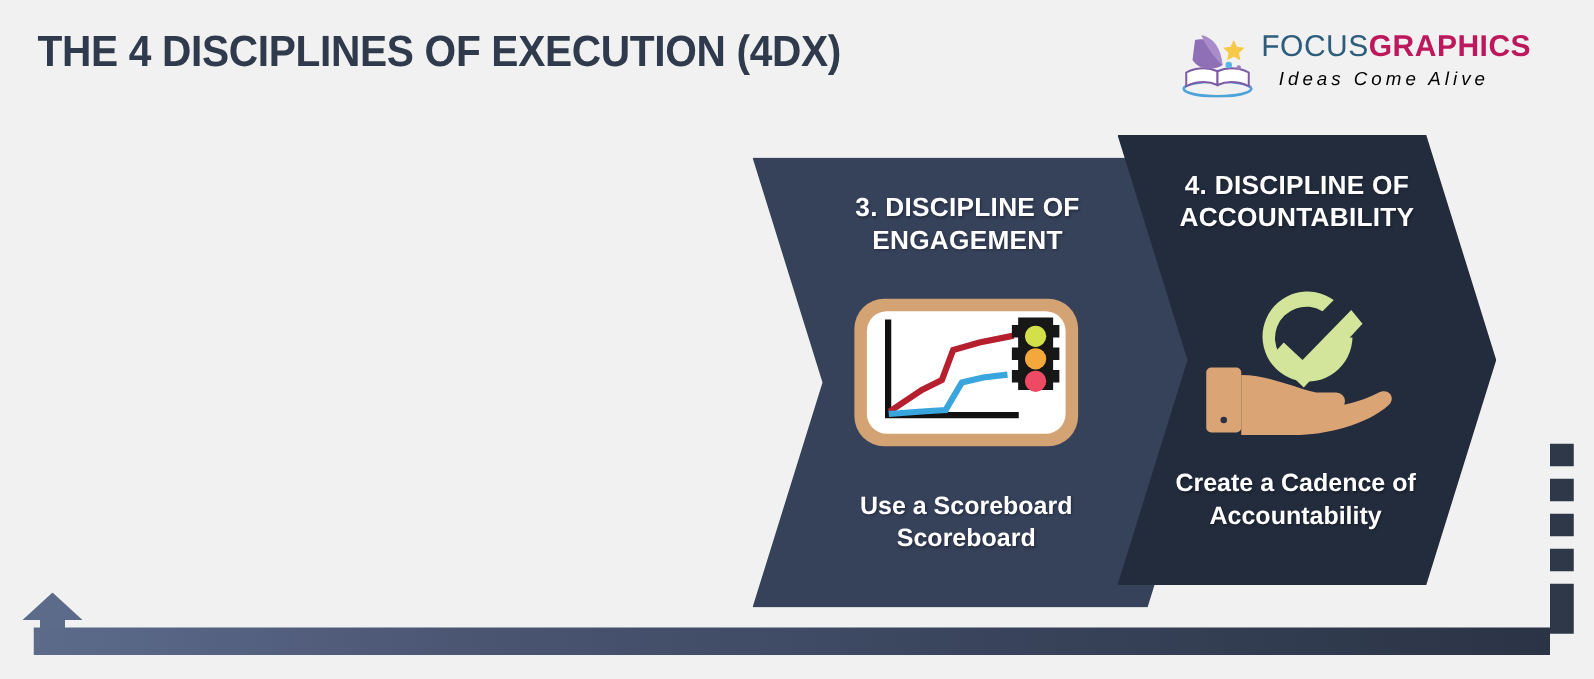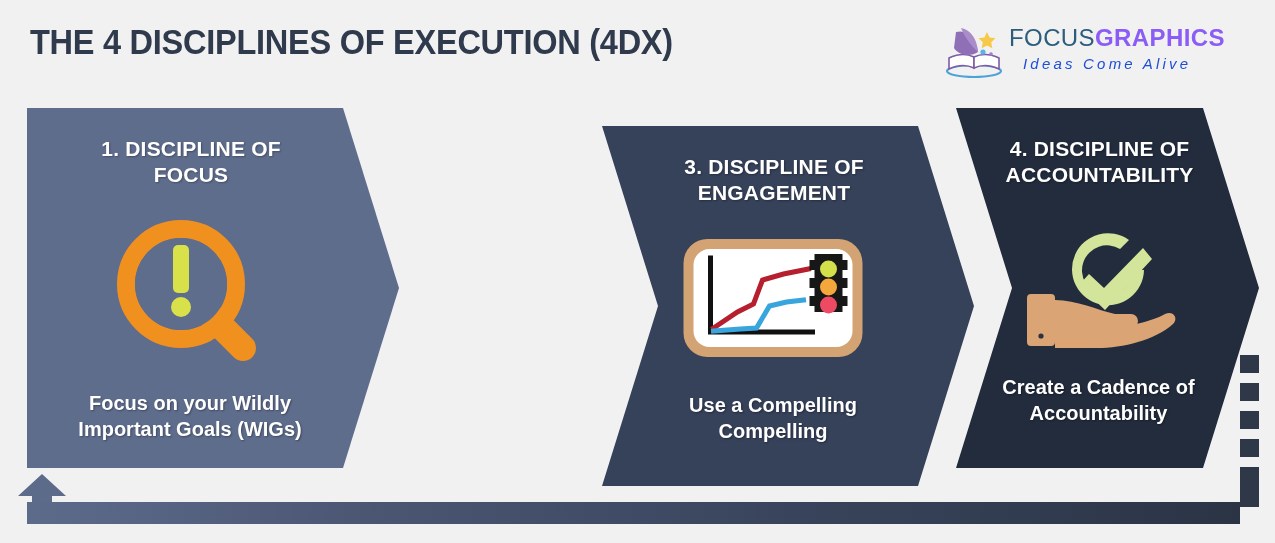--- a/index.html
+++ b/index.html
@@ -18,41 +18,41 @@
     color:#2f3a4c; white-space:nowrap;
     font-stretch:condensed;
     transform:scaleX(0.93); transform-origin:left center;
   }
   #logo { position:absolute; right:62px; top:24px; width:270px; height:56px; }
   #logo-mark { position:absolute; left:0; top:2px; width:62px; height:52px; }
   #logo-text {
     position:absolute; left:66px; top:0px;
     font-size:24px; letter-spacing:0.4px; color:#2c5d7c; white-space:nowrap;
   }
-  #logo-text .bold { font-weight:bold; color:#8b5cf6; }
+  #logo-text .bold { font-weight:bold; color:#be185d; }
   #logo-tag {
     position:absolute; left:80px; top:31px;
     font-size:15px; font-style:italic; letter-spacing:3.2px;
-    color:#1d4ed8; white-space:nowrap;
+    color:#000000; white-space:nowrap;
   }
 
   
   #band { position:absolute; left:27px; top:108px; width:1188px; height:360px; }
 
   .panel {
     position:absolute; top:0; height:360px;
     display:flex; flex-direction:column; align-items:center;
   }
   .p1 { left:0;    width:372px; background:#5f6d8d;
         clip-path: polygon(0 0, 316px 0, 372px 180px, 316px 360px, 0 360px); }
   .p2 { left:265px; width:372px; background:#4e5a79;
         clip-path: polygon(0 0, 316px 0, 372px 180px, 316px 360px, 0 360px, 56px 180px); }
   .p3 { left:575px; width:372px; background:#36415a;
         clip-path: polygon(0 0, 316px 0, 372px 180px, 316px 360px, 0 360px, 56px 180px); margin-top: 18px; }
-  .p4 { left:929px; width:303px; background:#232c3d;
+  .p4 { left:867px; width:303px; background:#232c3d;
         clip-path: polygon(0 0, 247px 0, 303px 180px, 247px 360px, 0 360px, 56px 180px); }
 
   .ptitle {
     position:absolute; top:28px; width:240px; left:50%;
     transform:translateX(-50%);
     text-align:center; color:#ffffff;
     font-size:21px; font-weight:bold; line-height:1.24;
     letter-spacing:0.2px;
     text-shadow:1px 1px 2px rgba(0,0,0,0.30);
   }
@@ -105,51 +105,40 @@
       <path d="M44 6 l2.6 5.4 5.9 .8 -4.3 4.1 1.1 5.9 -5.3-2.8 -5.3 2.8 1.1-5.9 -4.3-4.1 5.9-.8 Z" fill="#f7c948"></path>
       <circle cx="40" cy="26" r="2.6" fill="#5ab4e5"></circle>
       <circle cx="48" cy="28" r="1.8" fill="#9a7fc4"></circle>
     </svg>
     <div id="logo-text"><span>FOCUS</span><span class="bold">GRAPHICS</span></div>
     <div id="logo-tag">Ideas Come Alive</div>
   </div>
 
   <div id="band">
 
-    <div class="panel p1">
-      <div class="ptitle">1. DISCIPLINE OF FOCUS</div>
-      <svg class="picon" width="160" height="150" viewBox="0 0 160 150">
-        <line x1="103" y1="100" x2="133" y2="130" stroke="#f0901e" stroke-width="26" stroke-linecap="round"></line>
-        <circle cx="71" cy="66" r="55" fill="none" stroke="#f0901e" stroke-width="18"></circle>
-        <circle cx="71" cy="66" r="46" fill="#5f6d8d"></circle>
-        <rect x="63" y="27" width="16" height="48" rx="5" fill="#d8e04a"></rect>
-        <circle cx="71" cy="89" r="10" fill="#d8e04a"></circle>
-      </svg>
-      <div class="pcaption">Focus on your Wildly Important Goals (WIGs)</div>
-    </div>
 
 
     <div class="panel p3">
       <div class="ptitle">3. DISCIPLINE OF ENGAGEMENT</div>
       <svg class="picon" width="185" height="124" viewBox="0 0 185 124">
         <rect x="3" y="3" width="179" height="118" rx="24" fill="#d3a373"></rect>
         <rect x="13" y="13" width="159" height="98" rx="16" fill="#ffffff"></rect>
         <g stroke-linecap="square">
           <path d="M30 22 L30 96 L132 96" fill="none" stroke="#111111" stroke-width="5"></path>
           <path d="M33 92 L57 76 L73 68 L82 44 L103 38 L128 33" fill="none" stroke="#b51f2e" stroke-width="5"></path>
           <path d="M33 95 L60 93 L76 92 L89 70 L106 66 L123 64" fill="none" stroke="#38a5dd" stroke-width="5"></path>
         </g>
         <g>
           <path d="M129 24 h5 v-6 h28 v6 h5 v10 h-5 v8 h5 v10 h-5 v8 h5 v10 h-5 v6 h-28 v-6 h-5 v-10 h5 v-8 h-5 v-10 h5 v-8 h-5 Z" fill="#171717"></path>
           <circle cx="148" cy="33" r="8.5" fill="#d3e04a"></circle>
           <circle cx="148" cy="51" r="8.5" fill="#f4a83c"></circle>
           <circle cx="148" cy="69" r="8.5" fill="#ef4a63"></circle>
         </g>
       </svg>
-      <div class="pcaption">Use a Compelling Compelling</div>
+      <div class="pcaption">Use a Scoreboard Scoreboard</div>
     </div>
 
     <div class="panel p4">
       <div class="ptitle">4. DISCIPLINE OF ACCOUNTABILITY</div>
       <svg class="picon" width="160" height="132" viewBox="0 0 160 132">
         <path d="M110 22 A36 36 0 1 0 125 52 L113 52 A25 25 0 1 1 101 31 Z" fill="#d3e59a"></path>
         <path d="M70 56 L85 70 L124 30 L133 41 L86 92 L60 67 Z" fill="#d3e59a"></path>
         <rect x="8" y="76" width="28" height="52" rx="4" fill="#dba474"></rect>
         <circle cx="22" cy="118" r="2.6" fill="#2a3142"></circle>
         <path d="M36 82 C58 82 78 92 96 96 L112 96 A7 7 0 0 1 112 110 L86 110 C104 110 132 104 146 96 C154 92 160 100 154 106 C136 122 104 130 78 130 L36 130 Z" fill="#dba474"></path>

